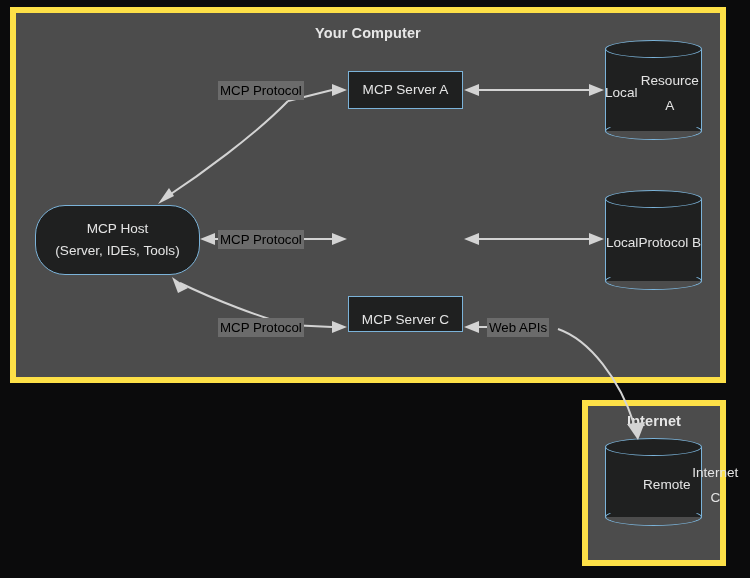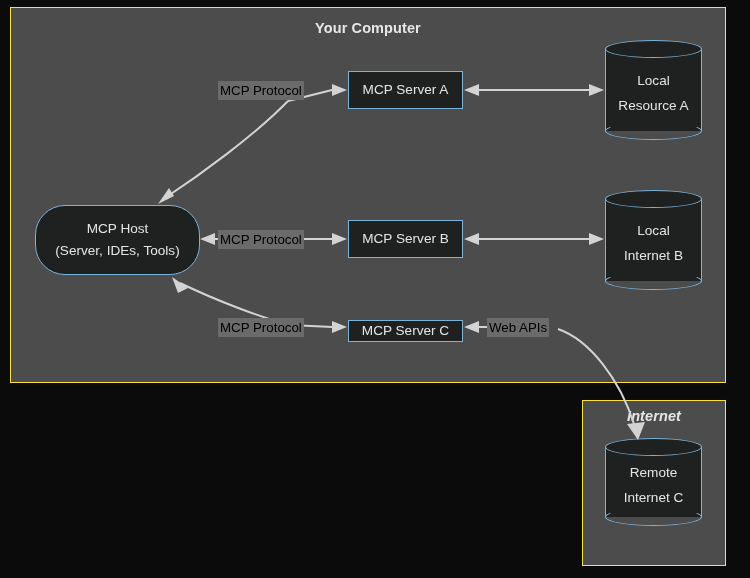--- a/index.html
+++ b/index.html
@@ -14,21 +14,21 @@
     height: 578px;
     background: #0b0b0c;
     font-family: "Liberation Sans", sans-serif;
     overflow: hidden;
   }
 
   
   .subgraph {
     position: absolute;
     background: #4c4c4c;
-    border: 1px solid #fde047;
+    border: 6px solid #fde047;
     box-sizing: border-box;
   }
   #subgraph-computer {
     left: 10px;
     top: 7px;
     width: 716px;
     height: 376px;
   }
   #subgraph-internet {
     left: 582px;
@@ -43,21 +43,20 @@
     color: #e6e6e6;
     font-size: 14.5px;
     font-weight: bold;
     letter-spacing: 0.1px;
     top: 12px;
     left: 0;
     pointer-events: none;
   }
   #subgraph-internet .subgraph-title {
     top: 7px;
-    font-style: italic;
   }
 
   
   .node-rect {
     position: absolute;
     background: #1f2020;
     border: 1px solid #7bb3d9;
     box-sizing: border-box;
     display: flex;
     flex-direction: column;
@@ -83,23 +82,24 @@
     height: 38px;
   }
   #node-server-b {
     left: 348px;
     top: 220px;
     width: 115px;
     height: 38px;
   }
   #node-server-c {
     left: 348px;
-    top: 320px;
+    top: 296px;
     width: 115px;
-    height: 22px;
+    height: 36px;
+    justify-content: flex-end;
   }
 
   
   .node-cyl {
     position: absolute;
     width: 97px;
     height: 100px;
   }
   .node-cyl .cyl-body {
     position: absolute;
@@ -129,40 +129,40 @@
     background: transparent;
     border-top-color: transparent;
   }
   .node-cyl .cyl-label {
     position: absolute;
     left: 0;
     top: 14px;
     width: 100%;
     height: 78px;
     display: flex;
-    flex-direction: column;
+    flex-direction: row;
     align-items: center;
     justify-content: center;
     color: #e4e4e4;
     font-size: 13.6px;
     line-height: 1.85;
     text-align: center;
     z-index: 3;
   }
 
   #node-local-a { left: 605px; top: 40px; }
   #node-local-b { left: 605px; top: 190px; }
   #node-remote-c {
     left: 605px;
     top: 438px;
     height: 88px;
   }
   #node-remote-c .cyl-body { height: 70px; }
   #node-remote-c .cyl-bottom { top: 70px; }
-  #node-remote-c .cyl-label { height: 66px; }
+  #node-remote-c .cyl-label { height: 66px; padding-left: 38px; }
 
   
   .edge-label {
     position: absolute;
     background: #6b6b6b;
     color: #000000;
     font-size: 13.3px;
     line-height: 17px;
     padding: 1px 2px;
     white-space: nowrap;
@@ -241,23 +241,20 @@
 
   <div class="node-rect" id="node-mcp-host">
     <span>MCP Host</span>
     <span>(Server, IDEs, Tools)</span>
   </div>
 
   <div class="node-rect" id="node-server-a">
     <span>MCP Server A</span>
   </div>
 
-  <div class="node-rect" id="node-server-b">
-    <span>MCP Server B</span>
-  </div>
 
   <div class="node-rect" id="node-server-c">
     <span>MCP Server C</span>
   </div>
 
   <div class="node-cyl" id="node-local-a">
     <div class="cyl-body"></div>
     <div class="cyl-top"></div>
     <div class="cyl-bottom"></div>
     <div class="cyl-label">
@@ -265,21 +262,21 @@
       <span>Resource A</span>
     </div>
   </div>
 
   <div class="node-cyl" id="node-local-b">
     <div class="cyl-body"></div>
     <div class="cyl-top"></div>
     <div class="cyl-bottom"></div>
     <div class="cyl-label">
       <span>Local</span>
-      <span>Internet B</span>
+      <span>Protocol B</span>
     </div>
   </div>
 
   <div class="node-cyl" id="node-remote-c">
     <div class="cyl-body"></div>
     <div class="cyl-top"></div>
     <div class="cyl-bottom"></div>
     <div class="cyl-label">
       <span>Remote</span>
       <span>Internet C</span>

